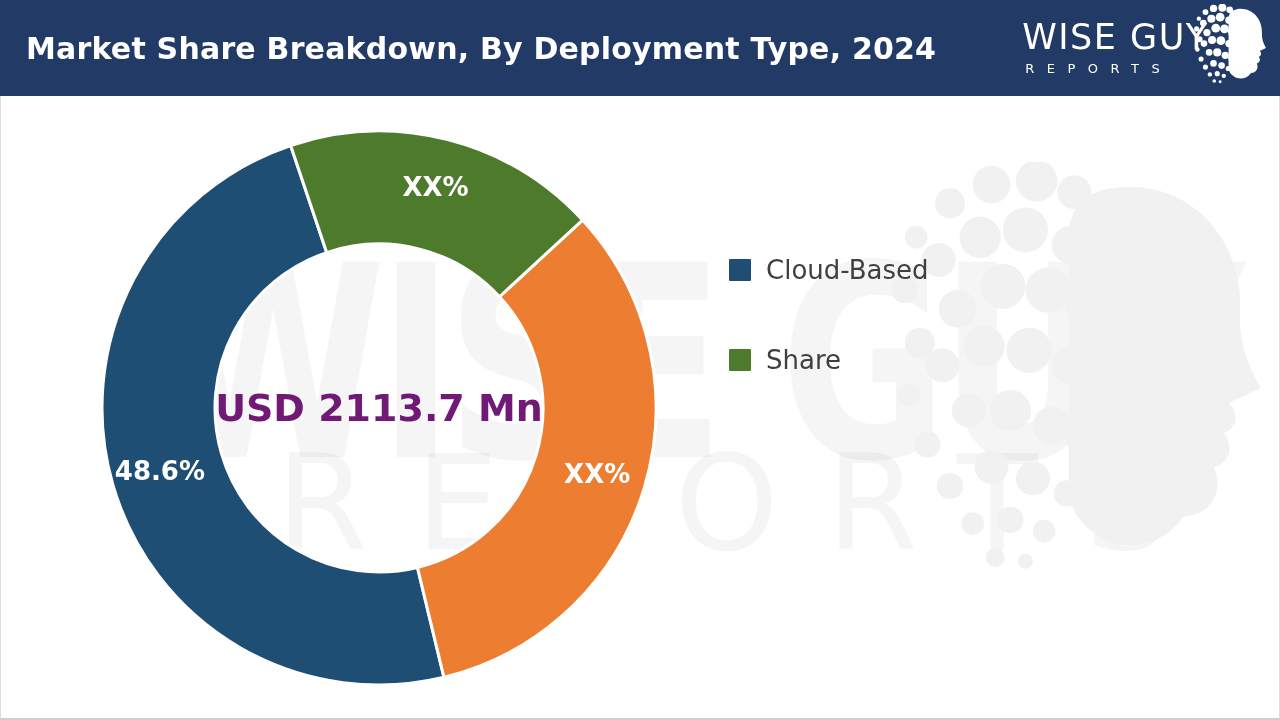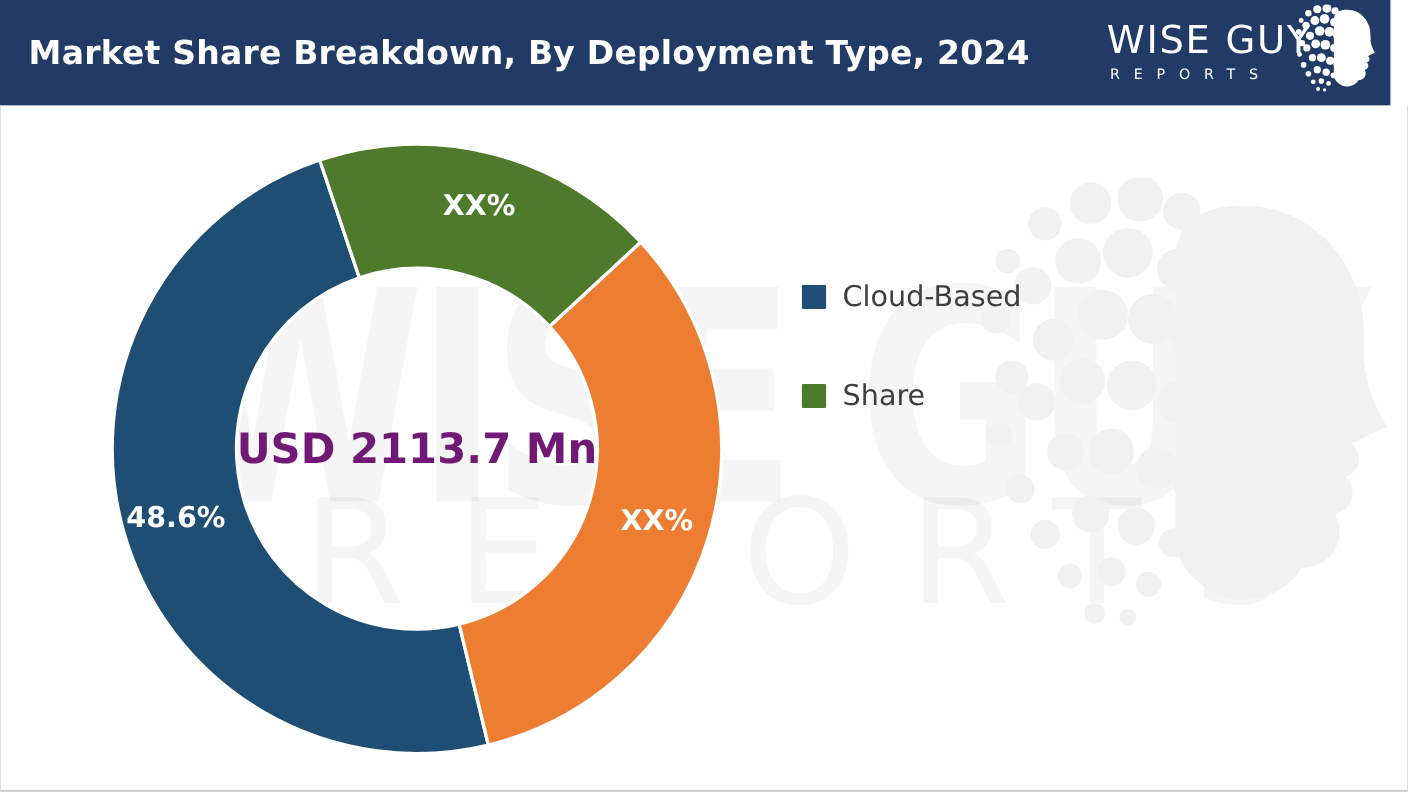--- a/index.html
+++ b/index.html
@@ -10,21 +10,21 @@
     position: relative;
     width: 1280px;
     height: 720px;
     background: #ffffff;
     overflow: hidden;
   }
 
   
   .header {
     position: absolute;
-    top: 0; left: 0; right: 16px;
+    top: 0; left: 0; right: 0;
     height: 96px;
     background: #213A66;
     display: flex;
     align-items: center;
   }
   .header-title {
     color: #ffffff;
     font-size: 30px;
     font-weight: bold;
     padding-left: 26px;

